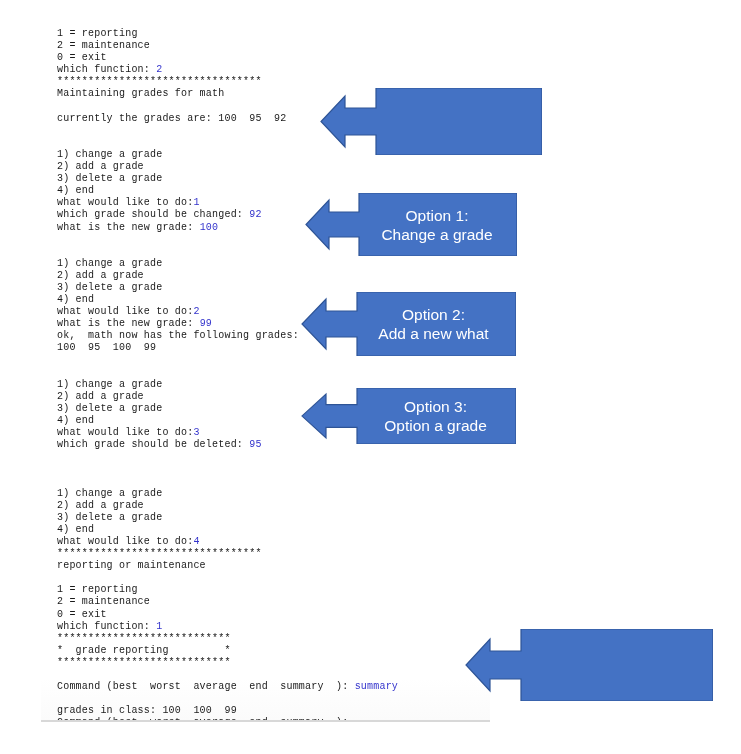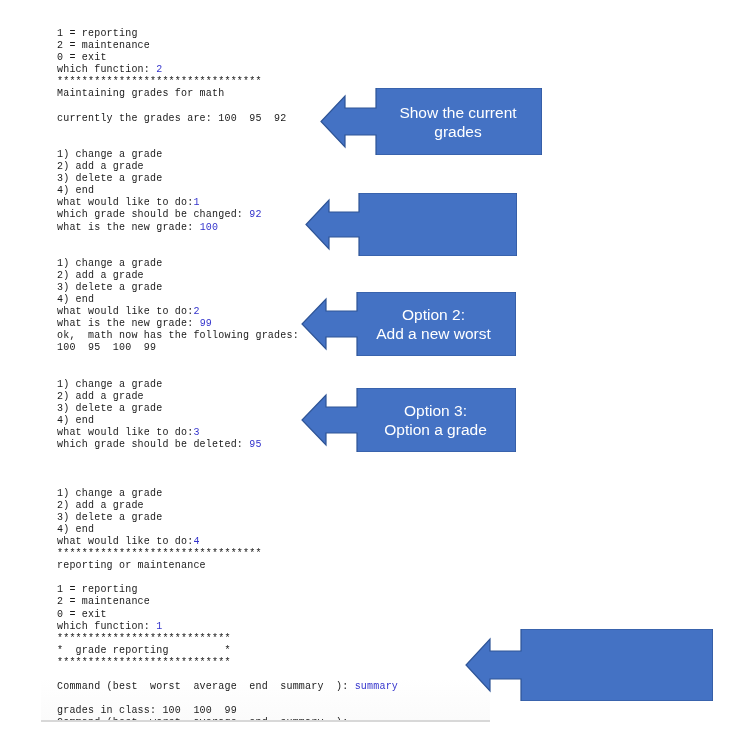--- a/index.html
+++ b/index.html
@@ -93,63 +93,63 @@
   
   #callout-current  { left: 320px; top: 88px;  width: 222px; height: 67px; }
   #callout-current .label  { left: 62px; right: 8px; }
 
   #callout-opt1 { left: 305px; top: 193px; width: 212px; height: 63px; }
   #callout-opt1 .label { left: 60px; right: 8px; }
 
   #callout-opt2 { left: 301px; top: 292px; width: 215px; height: 64px; }
   #callout-opt2 .label { left: 62px; right: 12px; text-align: center; }
 
-  #callout-opt3 { left: 301px; top: 388px; width: 215px; height: 64px; }
+  #callout-opt3 { left: 301px; top: 388px; width: 215px; height: 56px; }
   #callout-opt3 .label { left: 62px; right: 8px; }
 
   #callout-summary { left: 465px; top: 629px; width: 248px; height: 72px; }
   #callout-summary .label { left: 62px; right: 8px; }
 </style>
 </head>
 <body>
 
 <div id="page">
 
   <div id="terminal">
     <div id="console"><div class="line">1 = reporting</div><div class="line">2 = maintenance</div><div class="line">0 = exit</div><div class="line">which function: <span class="in">2</span></div><div class="line">*********************************</div><div class="line">Maintaining grades for math</div><div class="line"></div><div class="line">currently the grades are: 100  95  92</div><div class="line"></div><div class="line"></div><div class="line">1) change a grade</div><div class="line">2) add a grade</div><div class="line">3) delete a grade</div><div class="line">4) end</div><div class="line">what would like to do:<span class="in">1</span></div><div class="line">which grade should be changed: <span class="in">92</span></div><div class="line">what is the new grade: <span class="in">100</span></div><div class="line"></div><div class="line"></div><div class="line">1) change a grade</div><div class="line">2) add a grade</div><div class="line">3) delete a grade</div><div class="line">4) end</div><div class="line">what would like to do:<span class="in">2</span></div><div class="line">what is the new grade: <span class="in">99</span></div><div class="line">ok,  math now has the following grades:</div><div class="line">100  95  100  99</div><div class="line"></div><div class="line"></div><div class="line">1) change a grade</div><div class="line">2) add a grade</div><div class="line">3) delete a grade</div><div class="line">4) end</div><div class="line">what would like to do:<span class="in">3</span></div><div class="line">which grade should be deleted: <span class="in">95</span></div><div class="line"></div><div class="line"></div><div class="line"></div><div class="line">1) change a grade</div><div class="line">2) add a grade</div><div class="line">3) delete a grade</div><div class="line">4) end</div><div class="line">what would like to do:<span class="in">4</span></div><div class="line">*********************************</div><div class="line">reporting or maintenance</div><div class="line"></div><div class="line">1 = reporting</div><div class="line">2 = maintenance</div><div class="line">0 = exit</div><div class="line">which function: <span class="in">1</span></div><div class="line">****************************</div><div class="line">*  grade reporting         *</div><div class="line">****************************</div><div class="line"></div><div class="line">Command (best  worst  average  end  summary  ): <span class="in">summary</span></div><div class="line"></div><div class="line">grades in class: 100  100  99</div><div class="line">Command (best  worst  average  end  summary  ):</div></div>
   </div>
 
   <div class="callout" id="callout-current">
     <div class="arrow-wrap">
       <svg viewBox="0 0 222 67" preserveAspectRatio="none">
         <path d="M 56 0 L 222 0 L 222 67 L 56 67 L 56 47 L 25 47 L 25 59 L 1 33.5 L 25 8 L 25 20 L 56 20 Z" fill="#4472C4" stroke="#2E5496" stroke-width="1.2"></path>
       </svg>
-      <div class="label">
-        <span>Show the current</span>
-        <span>grades</span>
-      </div>
     </div>
   </div>
 
   <div class="callout" id="callout-opt1">
     <div class="arrow-wrap">
       <svg viewBox="0 0 212 63" preserveAspectRatio="none">
         <path d="M 54 0 L 212 0 L 212 63 L 54 63 L 54 44 L 24 44 L 24 56 L 1 31.5 L 24 7 L 24 19 L 54 19 Z" fill="#4472C4" stroke="#2E5496" stroke-width="1.2"></path>
       </svg>
+      <div class="label">
+        <span>Option 1:</span>
+        <span>Change a grade</span>
+      </div>
     </div>
   </div>
 
   <div class="callout" id="callout-opt2">
     <div class="arrow-wrap">
       <svg viewBox="0 0 215 64" preserveAspectRatio="none">
         <path d="M 56 0 L 215 0 L 215 64 L 56 64 L 56 45 L 25 45 L 25 57 L 1 32 L 25 7 L 25 19 L 56 19 Z" fill="#4472C4" stroke="#2E5496" stroke-width="1.2"></path>
       </svg>
       <div class="label">
         <span>Option 2:</span>
-        <span>Add a new worst</span>
+        <span>Add a new what</span>
       </div>
     </div>
   </div>
 
   <div class="callout" id="callout-opt3">
     <div class="arrow-wrap">
       <svg viewBox="0 0 215 64" preserveAspectRatio="none">
         <path d="M 56 0 L 215 0 L 215 64 L 56 64 L 56 45 L 25 45 L 25 57 L 1 32 L 25 7 L 25 19 L 56 19 Z" fill="#4472C4" stroke="#2E5496" stroke-width="1.2"></path>
       </svg>
       <div class="label">

